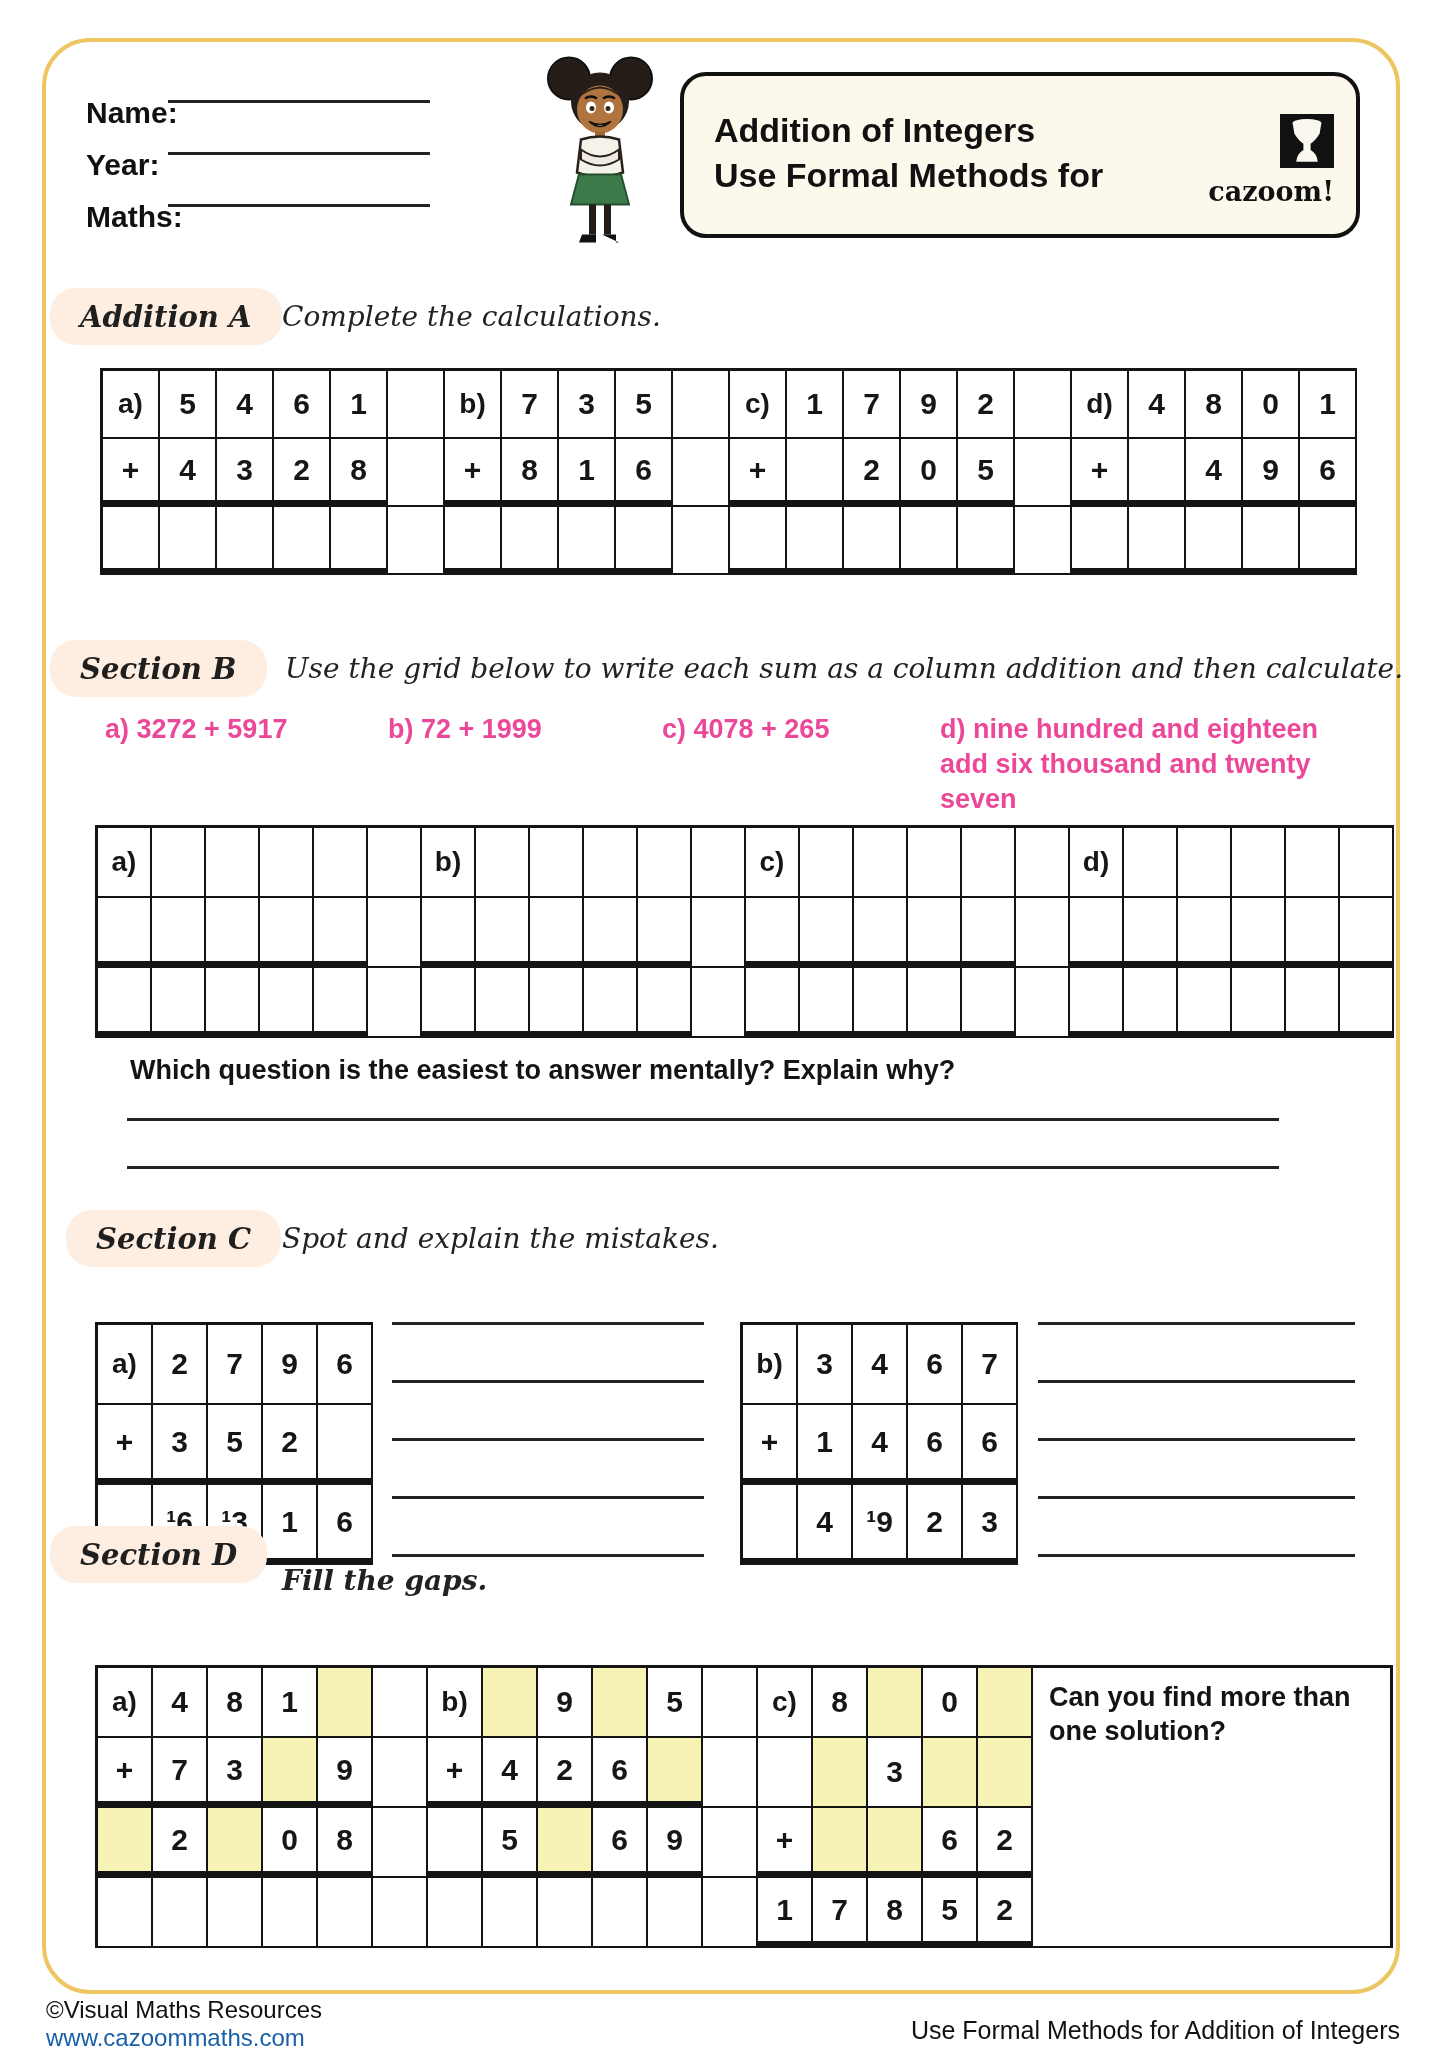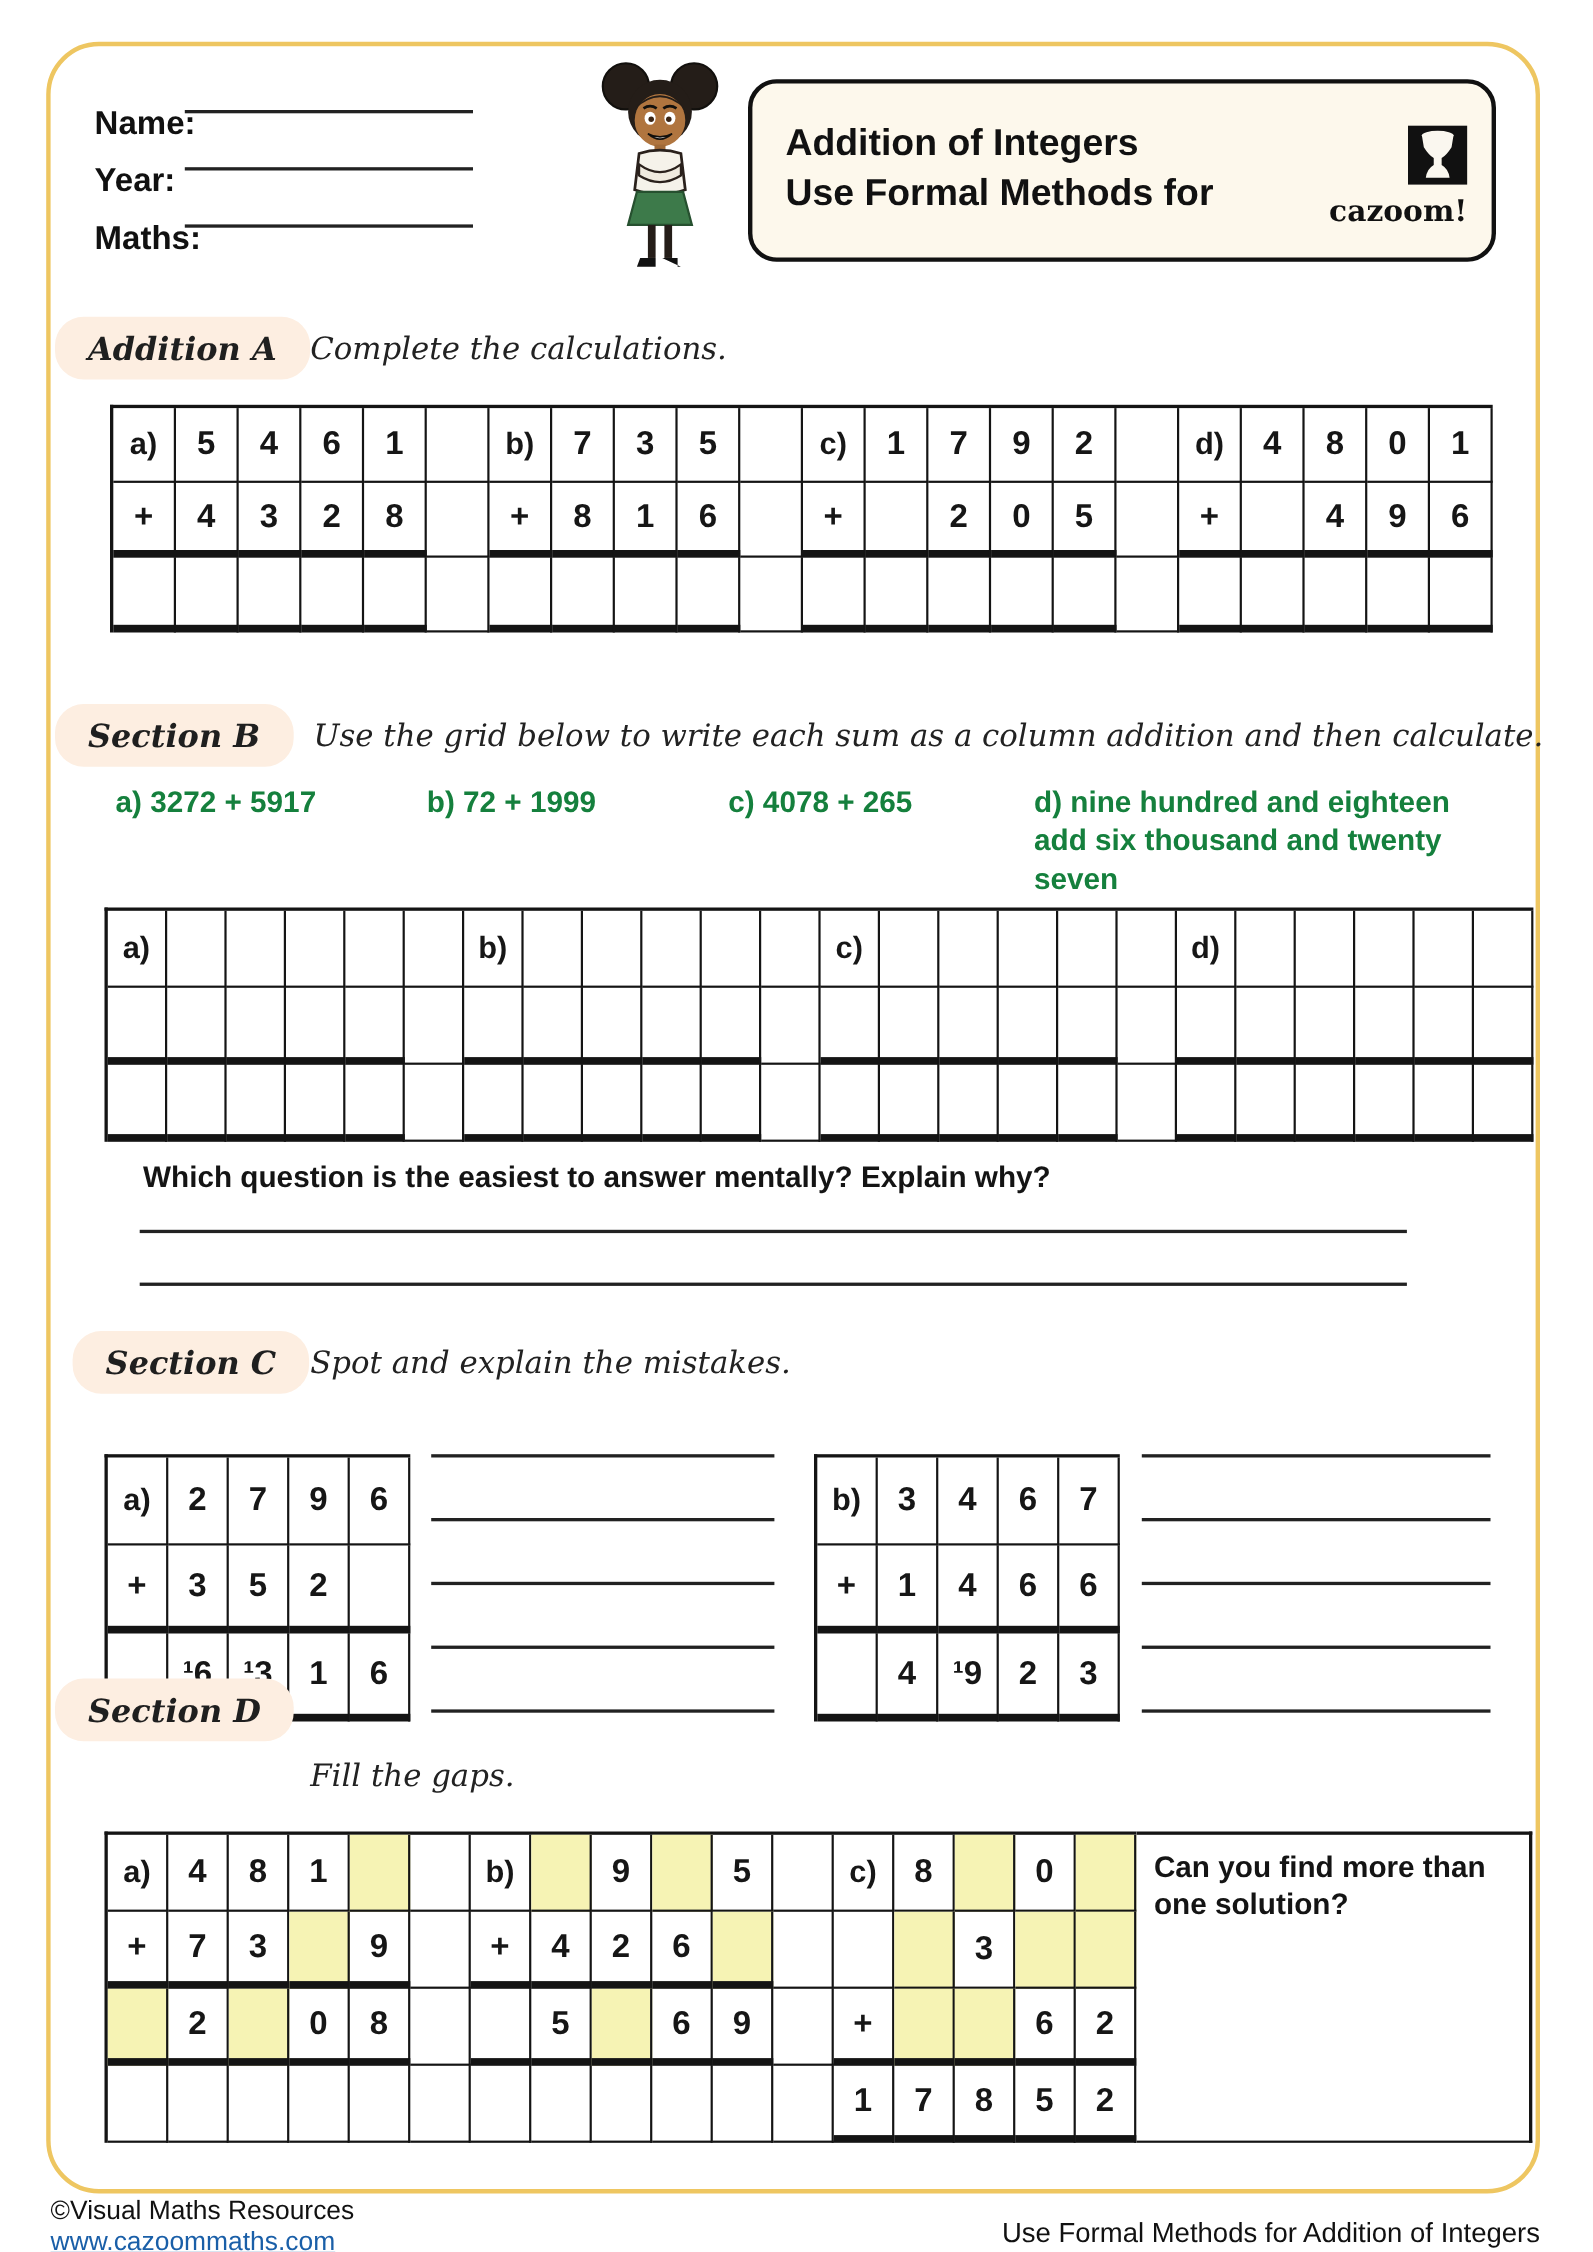--- a/index.html
+++ b/index.html
@@ -29,21 +29,21 @@
   .grid{position:absolute;display:inline-block;border-top:3px solid #141414;border-left:3px solid #141414;background:#fff;}
   .grow{display:flex;}
   .gcell{box-sizing:border-box;border-right:2px solid #141414;border-bottom:2px solid #141414;
         display:flex;align-items:center;justify-content:center;
         font:700 30px "Liberation Sans",sans-serif;color:#161616;}
   .gcell.tb{border-bottom-width:7px;}
   .gcell.hl{background:#f6f3b4;}
   .gcell.lbl{font-size:28px;}
 
   .bold-q{position:absolute;font:700 27px "Liberation Sans",sans-serif;color:#141414;}
-  .problem{position:absolute;font:700 27px "Liberation Sans",sans-serif;color:#15803d;line-height:35px;}
+  .problem{position:absolute;font:700 27px "Liberation Sans",sans-serif;color:#ec4899;line-height:35px;}
 
   .d-wrap{position:absolute;left:95px;top:1665px;display:flex;align-items:stretch;}
   .d-note{box-sizing:border-box;width:360px;border-top:3px solid #141414;border-right:3px solid #141414;
         border-bottom:2px solid #141414;background:#fff;padding:12px 0 0 16px;
         font:700 27px "Liberation Sans",sans-serif;line-height:34px;color:#141414;}
 
   .footer-left1{position:absolute;left:46px;top:1996px;font:400 24px "Liberation Sans",sans-serif;color:#111;}
   .footer-link{position:absolute;left:46px;top:2024px;font:400 24px "Liberation Sans",sans-serif;
         color:#1a5fa8;text-decoration:underline;}
   .footer-right{position:absolute;right:48px;top:2016px;font:400 25px "Liberation Sans",sans-serif;color:#111;}
@@ -334,21 +334,21 @@
     </div>
   <div class="write-line" style="left:1038px;top:1322px;width:317px;"></div>
   <div class="write-line" style="left:1038px;top:1380px;width:317px;"></div>
   <div class="write-line" style="left:1038px;top:1438px;width:317px;"></div>
   <div class="write-line" style="left:1038px;top:1496px;width:317px;"></div>
   <div class="write-line" style="left:1038px;top:1554px;width:317px;"></div>
 
   <div class="pill" style="left:50px;top:1526px;">
     <span>Section D</span>
   </div>
-  <div class="instruction" style="left:282px;top:1598px;">Fill the gaps.</div>
+  <div class="instruction" style="left:282px;top:1564px;font-weight:bold;">Fill the gaps.</div>
 
   <div class="d-wrap">
     <div class="grid" style="position:relative;">
         <div class="grow">
           <div class="gcell lbl" style="width: 55px; height: 70px;">a)</div>
           <div class="gcell" style="width: 55px; height: 70px;">4</div>
           <div class="gcell" style="width: 55px; height: 70px;">8</div>
           <div class="gcell" style="width: 55px; height: 70px;">1</div>
           <div class="gcell hl" style="width: 55px; height: 70px;"></div>
           <div class="gcell" style="width: 55px; height: 70px;"></div>

